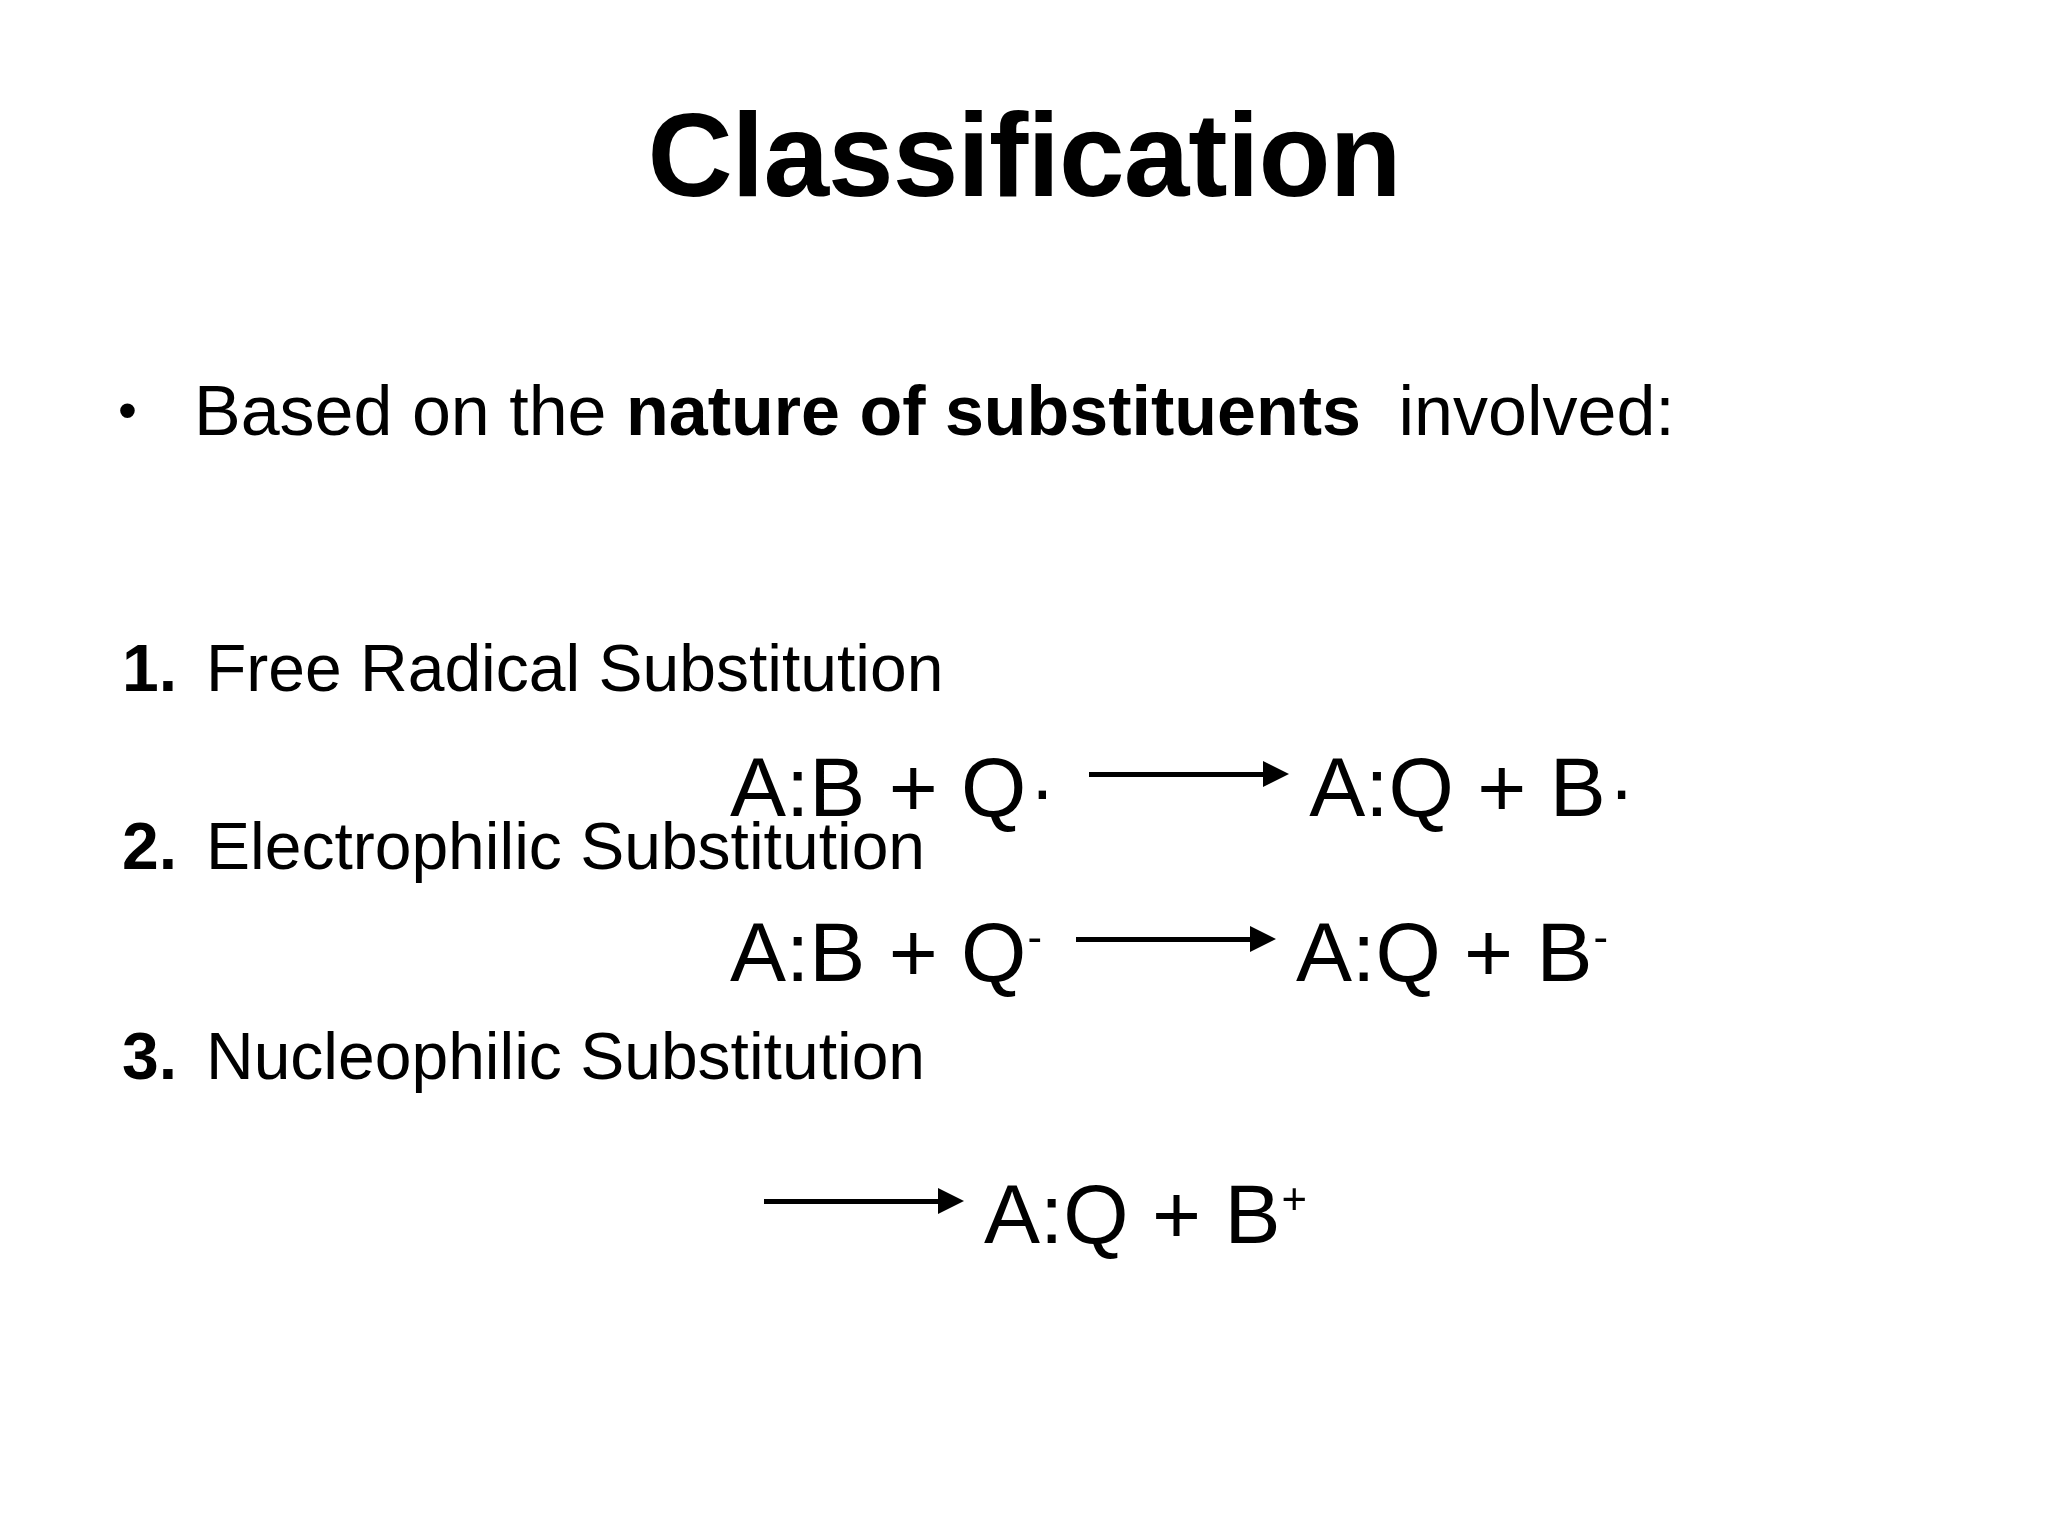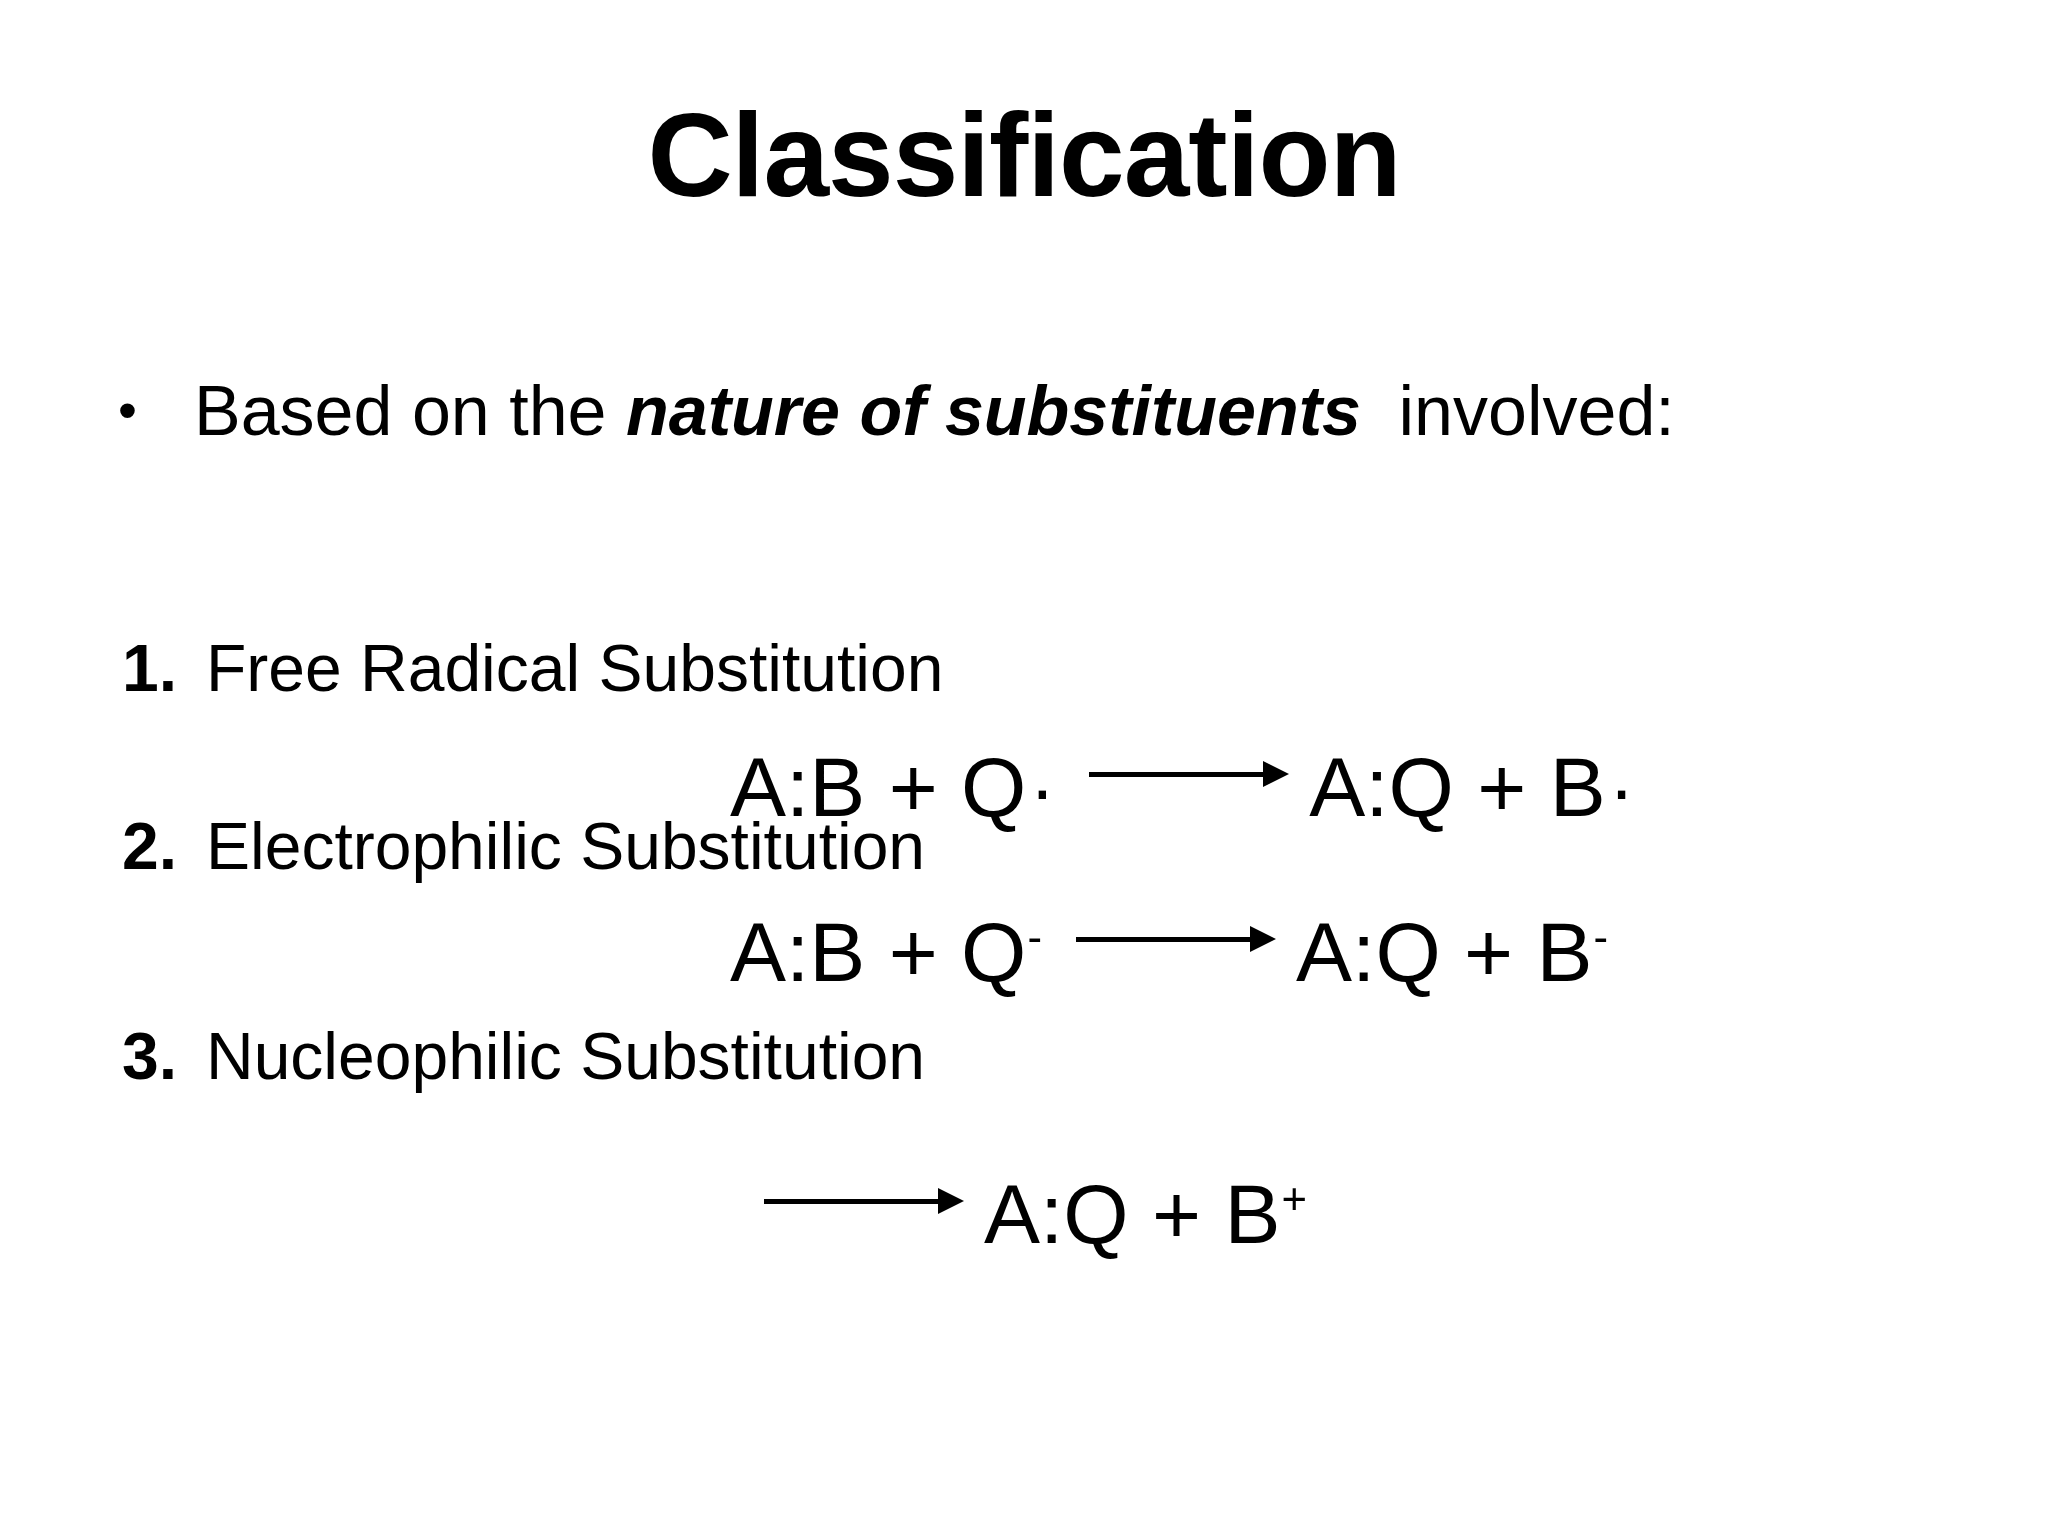--- a/index.html
+++ b/index.html
@@ -53,21 +53,20 @@
     flex: 0 0 76px;
     font-size: 54px;
     line-height: 1;
     transform: translateY(-6px);
   }
   .bullet-text {
     font-size: 70px;
   }
   .bullet-text .emph {
     font-weight: 700;
-    font-style: italic;
     text-align: right;
   }
   .nbsp-gap { display: inline-block; width: 18px; }
 
   
   .num-item {
     position: absolute;
     left: 122px;
     display: flex;
     align-items: baseline;

